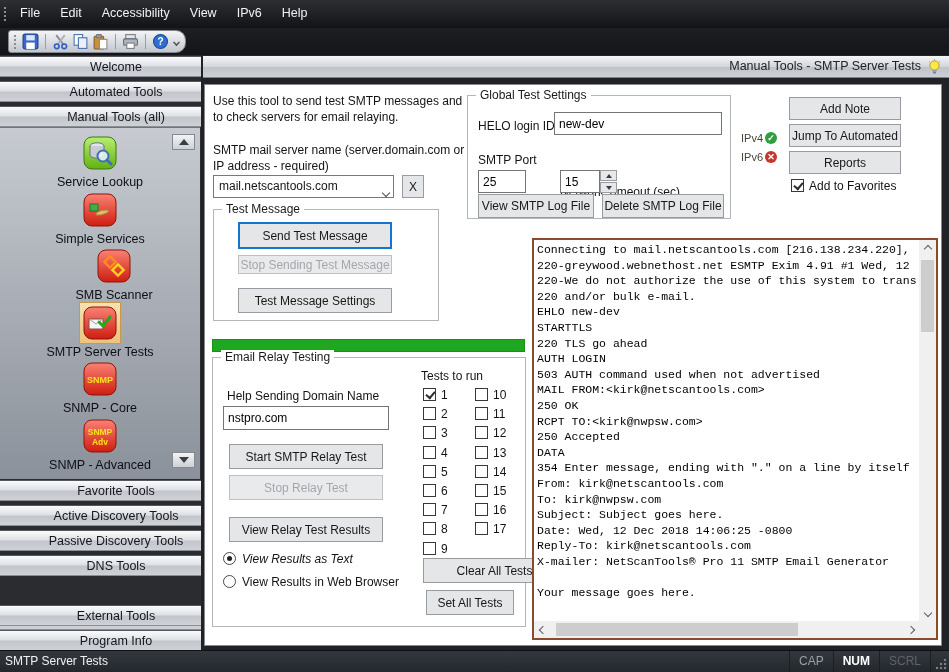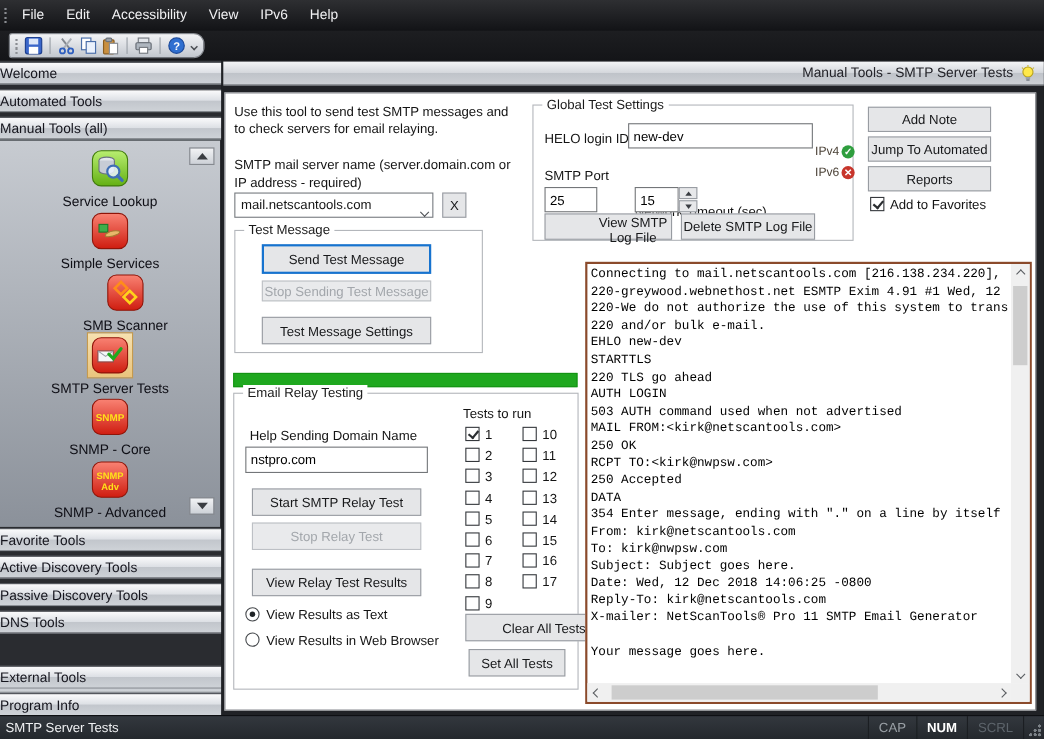--- a/index.html
+++ b/index.html
@@ -28,21 +28,21 @@
   .tsep { width:1px; height:15px; background:#979da5; margin:0 3px; }
   .tmore { margin-left:auto; width:9px; height:9px; position:relative; }
   .tmore::after { content:""; position:absolute; left:1px; top:2px; width:5px; height:5px;
                   border-right:2px solid #4b4e53; border-bottom:2px solid #4b4e53; transform:rotate(45deg) scale(.7); }
 
   
   .sidebar { position:absolute; left:0; top:55px; width:201px; height:596px; background:#2a2c30; }
   .acc-bar { position:absolute; left:0; width:232px; height:21px;
              background:linear-gradient(#fbfbfc,#dde0e5 48%,#c2c6cc 52%,#ced2d7);
              border-top:1px solid #54575d; border-bottom:1px solid #8b8f95;
-             color:#15151d; font-size:12.5px; line-height:20px; cursor:pointer; }
+             color:#15151d; font-size:12.5px; text-align:center; line-height:20px; cursor:pointer; }
   .tool-list { position:absolute; top:72px; left:0; width:200px; height:352px;
                background:linear-gradient(180deg,#c7cbd1,#8b919a); border-top:1px solid #6f747b; }
   .tool-item { position:absolute; width:100%; text-align:center; cursor:pointer; }
   .tool-icon-wrap { display:inline-block; padding:3px; border:1px solid transparent; line-height:0; }
   .tool-icon-wrap.selected { background:linear-gradient(#f6e1b0,#e9c47d); border:1px solid #c59a4e; }
   .tool-label { font-size:12.5px; color:#0e0e15; margin-top:1px; }
   .list-scroll { position:absolute; right:5px; width:23px; height:16px;
                  background:linear-gradient(#f2f3f5,#cdd1d7); border:1px solid #85898f;
                  display:flex; align-items:center; justify-content:center; cursor:pointer; }
   .tri-up { width:0; height:0; border-left:5px solid transparent; border-right:5px solid transparent; border-bottom:6px solid #3a3d42; }
@@ -307,37 +307,37 @@
       </div>
       <button class="btn" style="left:197px; top:90px; width:22px; height:23px;">X</button>
 
       <div class="group" style="left:8px; top:124px; width:226px; height:112px;">
         <span class="legend">Test Message</span>
         <button class="btn default" style="left:24px; top:12px; width:154px; height:27px;">Send Test Message</button>
         <button class="btn disabled" style="left:24px; top:45px; width:154px; height:19px;">Stop Sending Test Message</button>
         <button class="btn" style="left:24px; top:78px; width:154px; height:25px;">Test Message Settings</button>
       </div>
 
-      <div class="group" style="left:279px; top:10px; width:292px; height:124px;">
+      <div class="group" style="left:262px; top:10px; width:264px; height:124px;">
         <span class="legend">Global Test Settings</span>
         <div class="lbl" style="left:10px; top:22px;">HELO login ID</div>
         <input class="txt" style="left: 86px; top: 16px; width: 168px; height: 23px;" value="new-dev">
         <div class="lbl" style="left:10px; top:56px;">SMTP Port</div>
         <div class="lbl" style="left:92px; top:56px;margin-top:32px;">Network Timeout (sec)</div>
         <input class="txt" style="left: 10px; top: 74px; width: 48px; height: 23px;" value="25">
         <input class="txt" style="left: 92px; top: 74px; width: 40px; height: 23px;" value="15">
         <div class="spinbtns" style="left:132px; top:74px;">
           <span class="spinbtn" style="top:0;">
               <span class="spintri-up"></span>
             </span>
           <span class="spinbtn" style="top:12px;">
               <span class="spintri-dn"></span>
             </span>
         </div>
-        <button class="btn" style="left:10px; top:98px; width:116px; height:24px;padding-left:45px;">View SMTP Log File</button>
+        <button class="btn" style="left:10px; top:98px; width:116px; height:24px;">View SMTP Log File</button>
         <button class="btn" style="left:134px; top:98px; width:122px; height:24px;">Delete SMTP Log File</button>
       </div>
 
       <button class="btn" style="left:584px; top:12px; width:112px; height:23px;">Add Note</button>
       <button class="btn" style="left:584px; top:39px; width:112px; height:23px;">Jump To Automated</button>
       <button class="btn" style="left:584px; top:66px; width:112px; height:23px;">Reports</button>
       <div class="ipstat" style="left:536px; top:47px;">
         <span>IPv4</span>
         <span class="ipdot" style="background:#2e9e3e;">✓</span>
       </div>
@@ -352,21 +352,21 @@
       <div class="progress" style="left:7px; top:254px; width:313px; height:13px;"></div>
 
       <div class="group" style="left:7px; top:272px; width:314px; height:270px;">
         <span class="legend">Email Relay Testing</span>
         <div class="lbl" style="left:208px; top:10px;">Tests to run</div>
         <div class="lbl" style="left:14px; top:30px;">Help Sending Domain Name</div>
         <input class="txt" style="left: 10px; top: 48px; width: 166px; height: 24px;" value="nstpro.com">
         <button class="btn" style="left:16px; top:86px; width:154px; height:25px;">Start SMTP Relay Test</button>
         <button class="btn disabled" style="left:16px; top:117px; width:154px; height:25px;">Stop Relay Test</button>
         <button class="btn" style="left:16px; top:159px; width:154px; height:25px;">View Relay Test Results</button>
-        <div class="lbl" style="left:10px; top:193px;">
+        <div class="lbl" style="left:10px; top:193px;font-style:italic;">
           <span class="radio sel"></span><span>View Results as Text</span>
         </div>
         <div class="lbl" style="left:10px; top:216px;">
           <span class="radio"></span><span>View Results in Web Browser</span>
         </div>
         <div id="tests-grid" style="position:absolute; left:210px; top:30px; width:104px; height:170px;">
             <div style="position: absolute; left: 0px; top: 0px; font-size: 12px;"><span class="cb checked"></span><span>1</span></div>
             <div style="position: absolute; left: 0px; top: 19.2px; font-size: 12px;"><span class="cb"></span><span>2</span></div>
             <div style="position: absolute; left: 0px; top: 38.4px; font-size: 12px;"><span class="cb"></span><span>3</span></div>
             <div style="position: absolute; left: 0px; top: 57.6px; font-size: 12px;"><span class="cb"></span><span>4</span></div>

